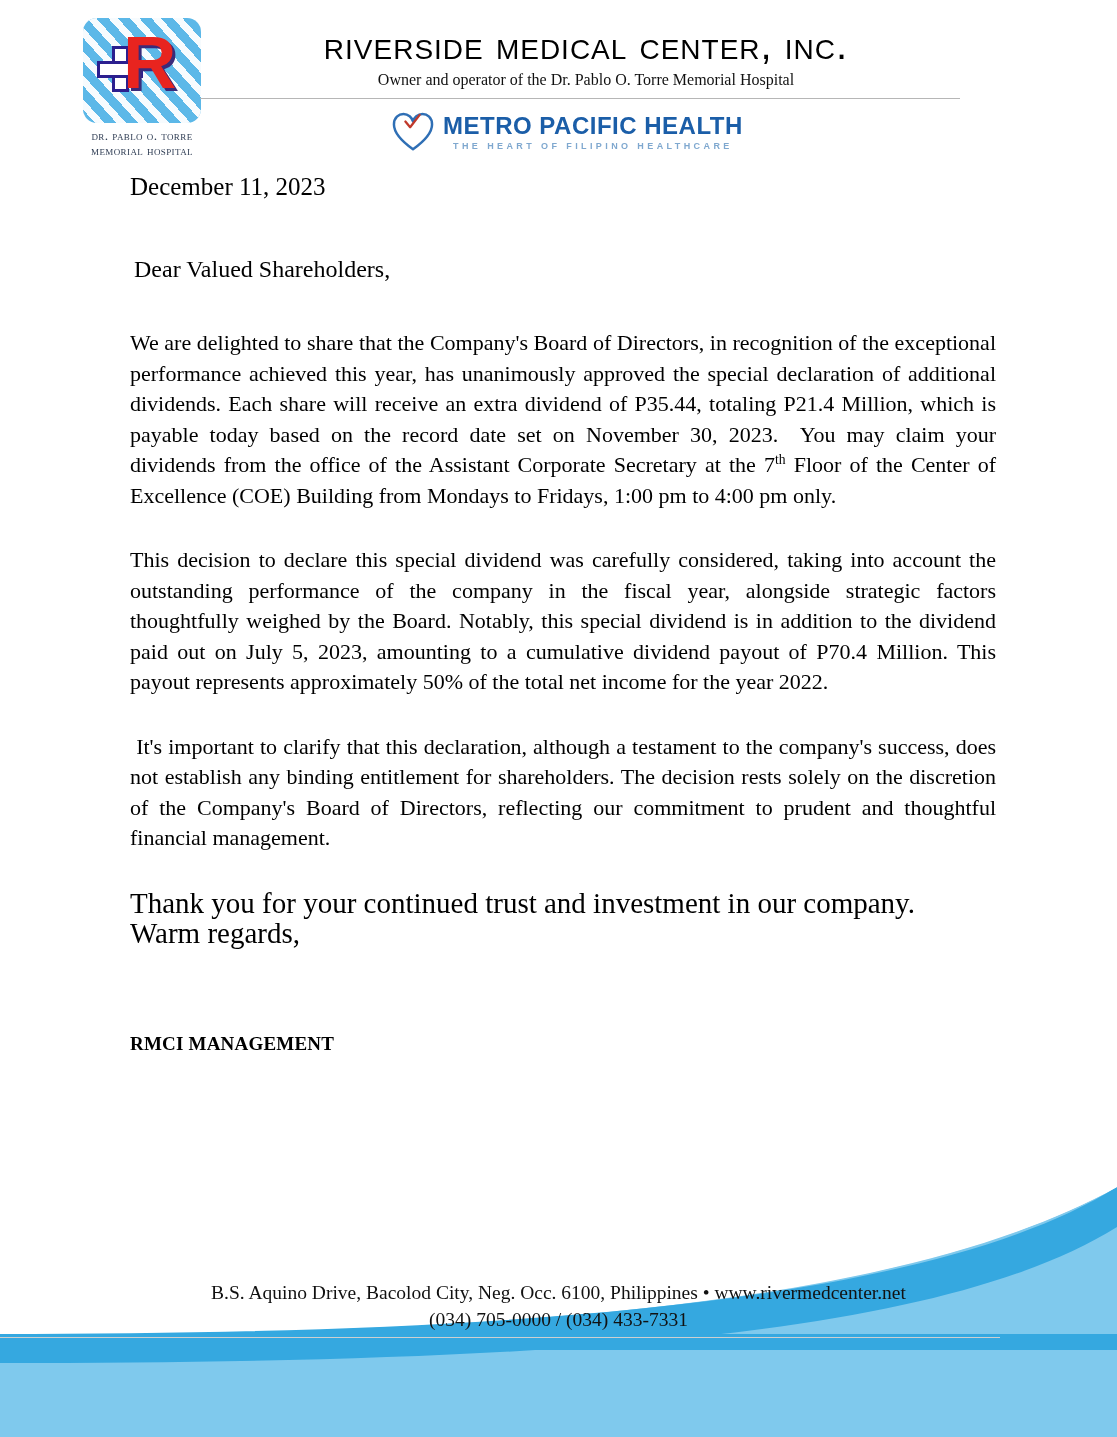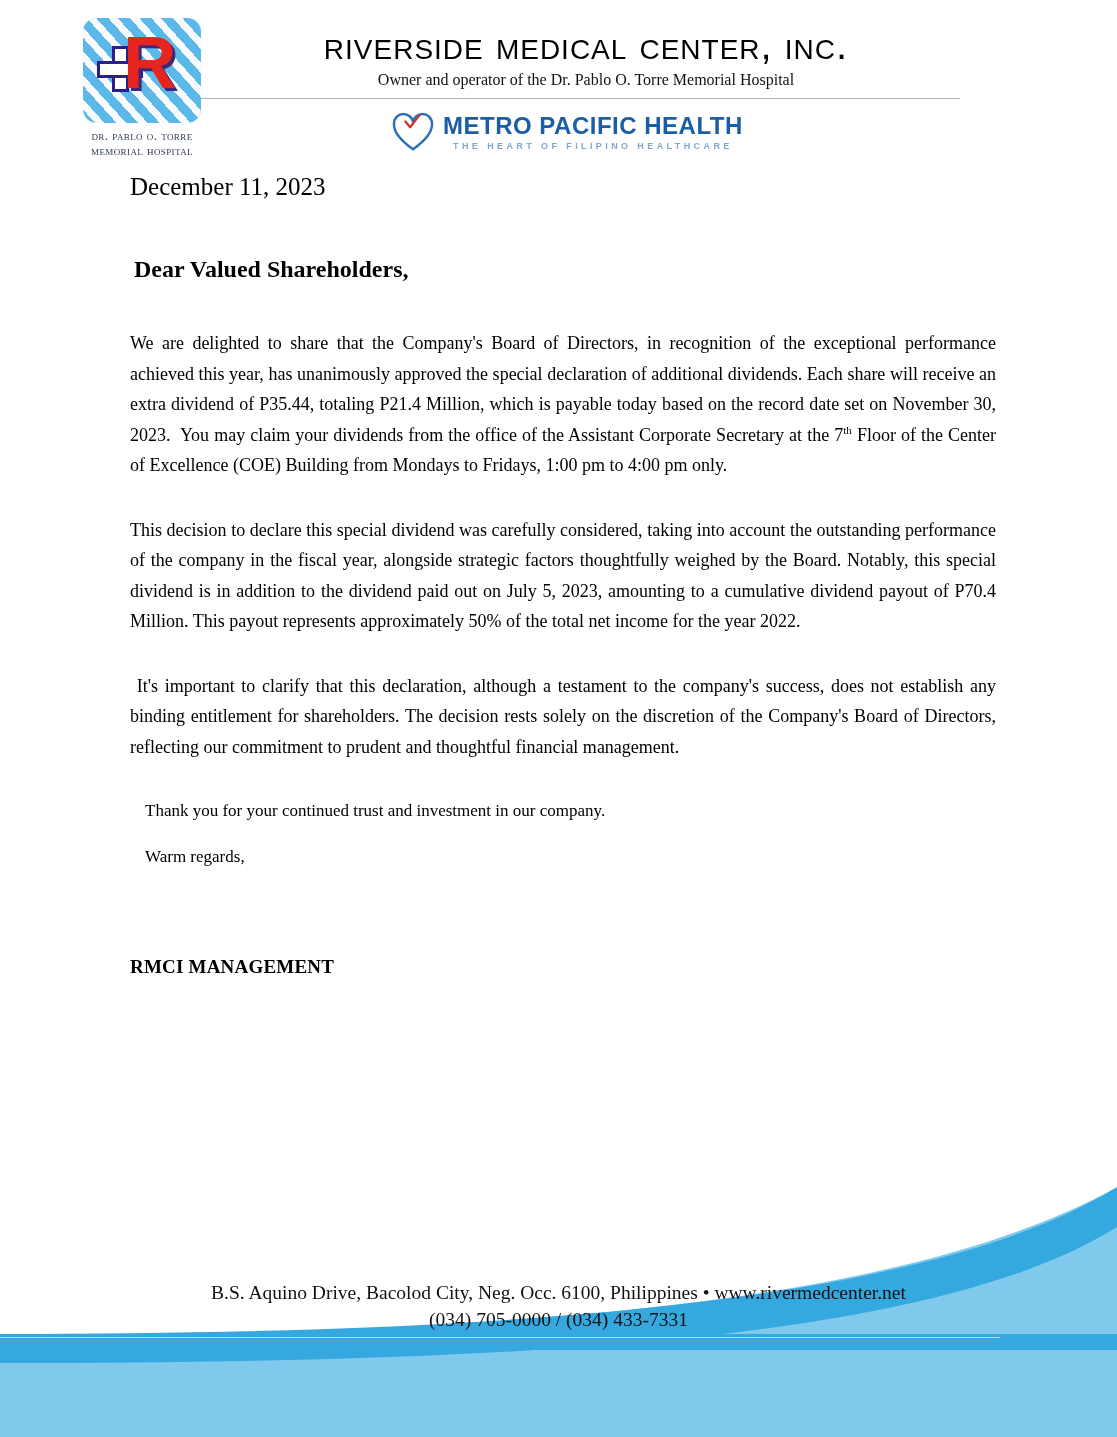--- a/index.html
+++ b/index.html
@@ -176,43 +176,43 @@
     top: 172px;
     width: 866px;
   }
   .date-line {
     font-size: 25px;
     line-height: 30px;
     margin-bottom: 52px;
   }
   .salutation {
     font-size: 24px;
-    font-weight: bold;
+    font-weight: normal;
     line-height: 30px;
     margin-left: 4px;
     margin-bottom: 44px;
   }
   p.body-text {
-    font-size: 18px;
+    font-size: 22px;
     line-height: 30.5px;
     text-align: justify;
     text-justify: inter-word;
     margin: 0 0 34px 0;
     white-space: pre-wrap;
   }
   p.body-text sup {
     font-size: 0.62em;
     vertical-align: super;
     line-height: 0;
   }
   p.plain-line {
-    font-size: 17px;
+    font-size: 29px;
     line-height: 30.5px;
     text-align: left;
-    margin: 15px;
+    margin: 0;
   }
   .thanks { margin-top: 16px; }
   .regards { margin-top: 78px; }
   .signoff {
     margin-top: 80px;
     font-size: 19px;
     line-height: 30px;
     font-weight: bold;
     letter-spacing: 0.2px;
   }

